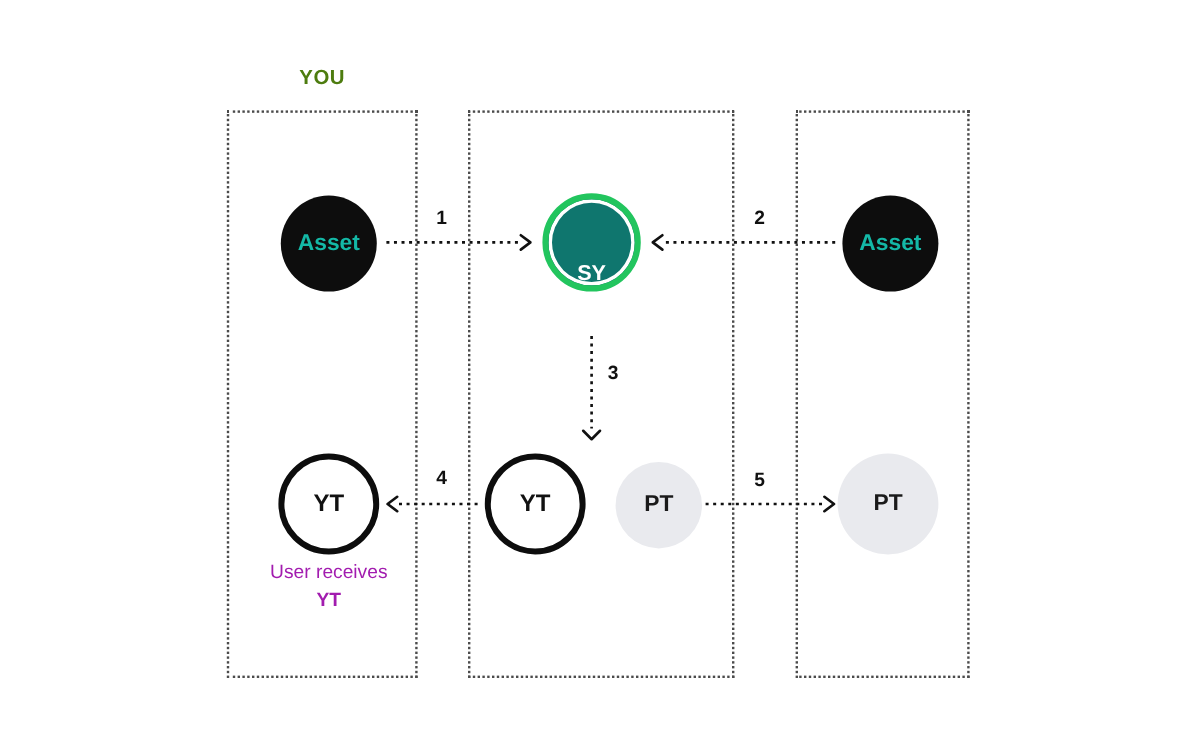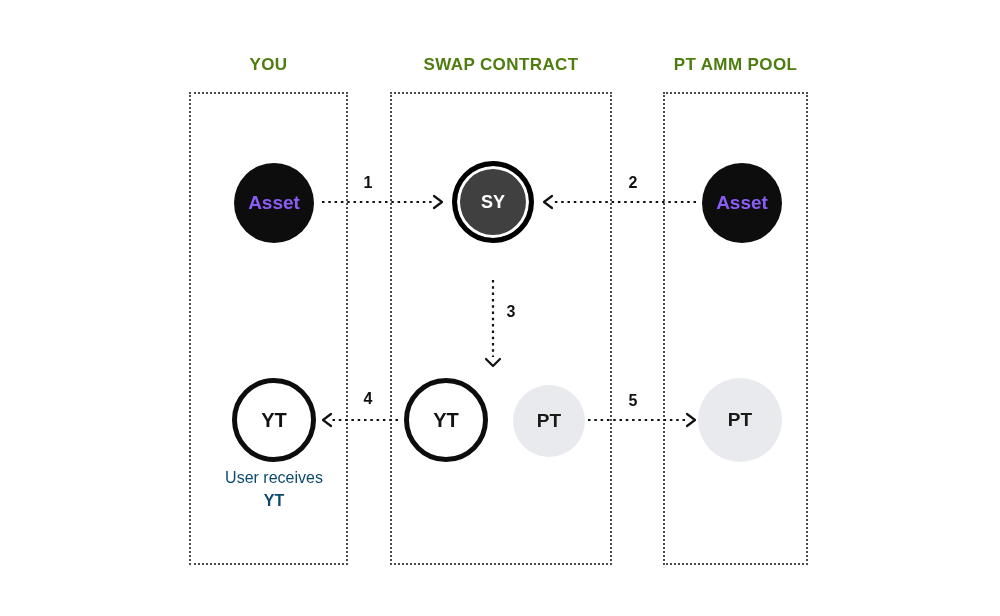--- a/index.html
+++ b/index.html
@@ -49,40 +49,41 @@
     position: absolute;
     border-radius: 50%;
     display: flex;
     align-items: center;
     justify-content: center;
     box-sizing: border-box;
     font-weight: bold;
   }
   .node.black {
     background: #0d0d0d;
-    color: #8b5cf6;
+    color: #14b8a6;
     font-size: 19px;
   }
   .node.outlined {
     background: #ffffff;
     border: 5px solid #0d0d0d;
     color: #111111;
     font-size: 20px;
   }
   .node.gray {
     background: #e9eaee;
     color: #1a1a1a;
     font-size: 19px;
   }
   .node.sy {
-    background: #404040;
-    border: 5px solid #000000;
+    background: #0f766e;
+    border: 5px solid #22c55e;
     box-shadow: inset 0 0 0 3px #ffffff;
     color: #ffffff;
     font-size: 18px;
+    align-items: flex-end;
   }
   #node-asset-you  { left: 234px; top: 163px; width: 80px; height: 80px; }
   #node-sy         { left: 452px; top: 161px; width: 82px; height: 82px; }
   #node-asset-pool { left: 702px; top: 163px; width: 80px; height: 80px; }
   #node-yt-you     { left: 232px; top: 378px; width: 84px; height: 84px; }
   #node-yt-swap    { left: 404px; top: 378px; width: 84px; height: 84px; }
   #node-pt-swap    { left: 513px; top: 385px; width: 72px; height: 72px; }
   #node-pt-pool    { left: 698px; top: 378px; width: 84px; height: 84px; }
 
   
@@ -121,34 +122,32 @@
   #step-4 { left: 368px; top: 399px; }
   #step-5 { left: 633px; top: 401px; }
 
   
   .caption {
     position: absolute;
     width: 180px;
     text-align: center;
     font-size: 16px;
     line-height: 23px;
-    color: #0c4a6e;
+    color: #a21caf;
   }
   .caption b { font-weight: bold; }
   #caption-yt { left: 184px; top: 466px; }
   #caption-pt { left: 652px; top: 466px; }
 </style>
 </head>
 <body>
 
 <div class="canvas">
 
   <div class="col-title you">YOU</div>
-  <div class="col-title swap">SWAP CONTRACT</div>
-  <div class="col-title pool">PT AMM POOL</div>
 
   <div class="col-box you"></div>
   <div class="col-box swap"></div>
   <div class="col-box pool"></div>
 
   <svg class="arrows" viewBox="0 0 1000 616" xmlns="http://www.w3.org/2000/svg">
     <g>
       <line class="dash" x1="322" y1="202" x2="433" y2="202"></line>
       <polyline class="head" points="434,196 442,202 434,208"></polyline>
     </g>

